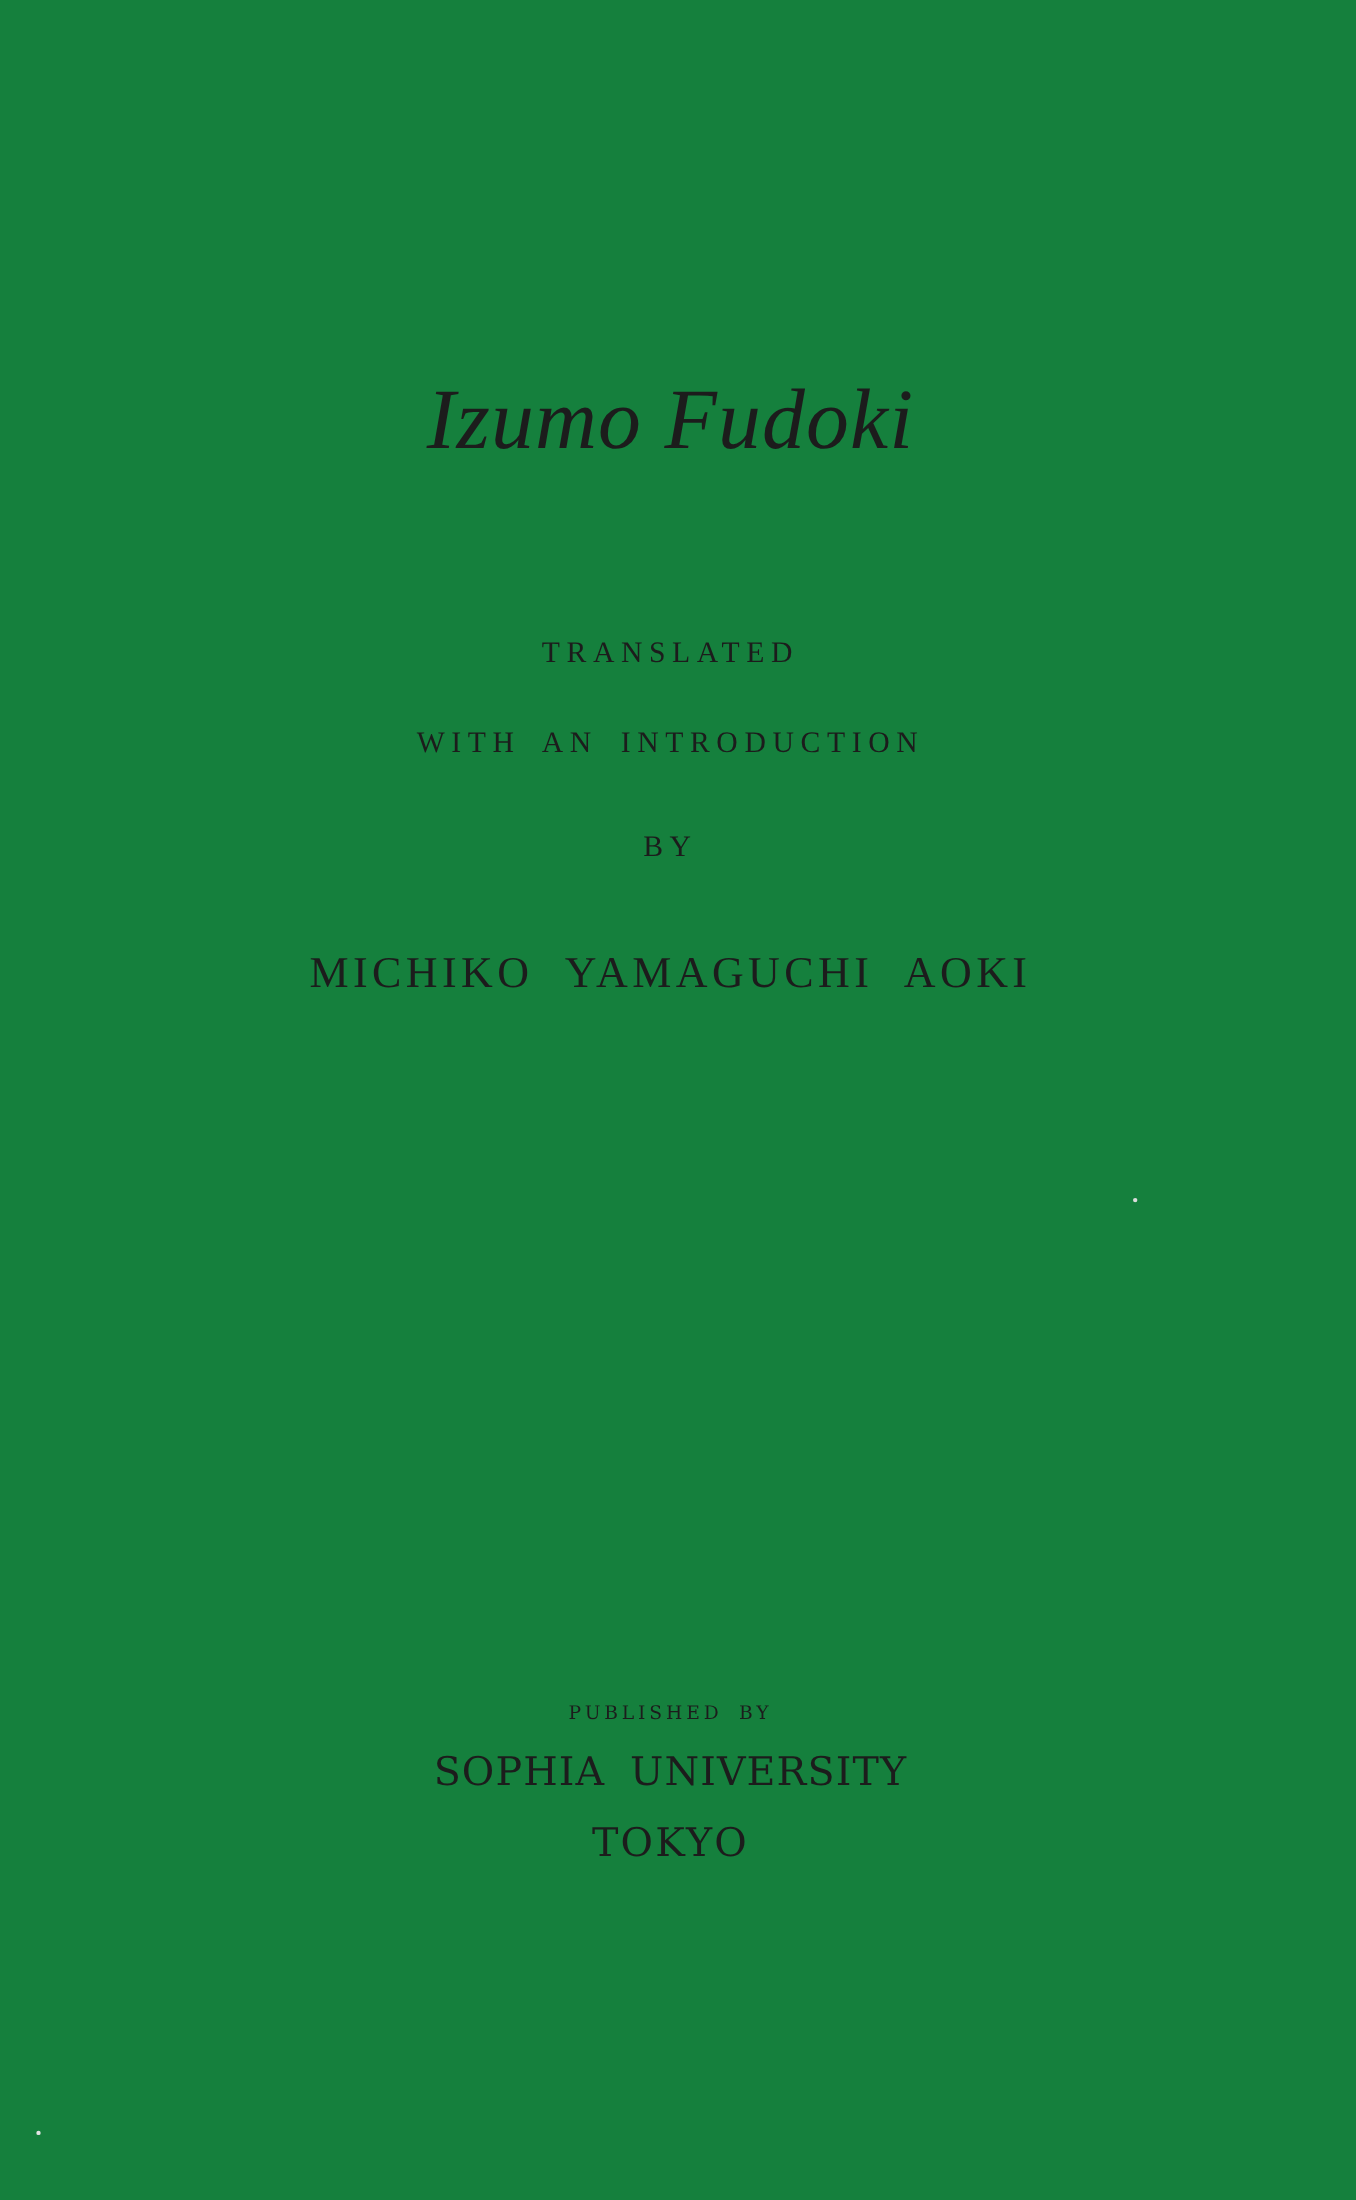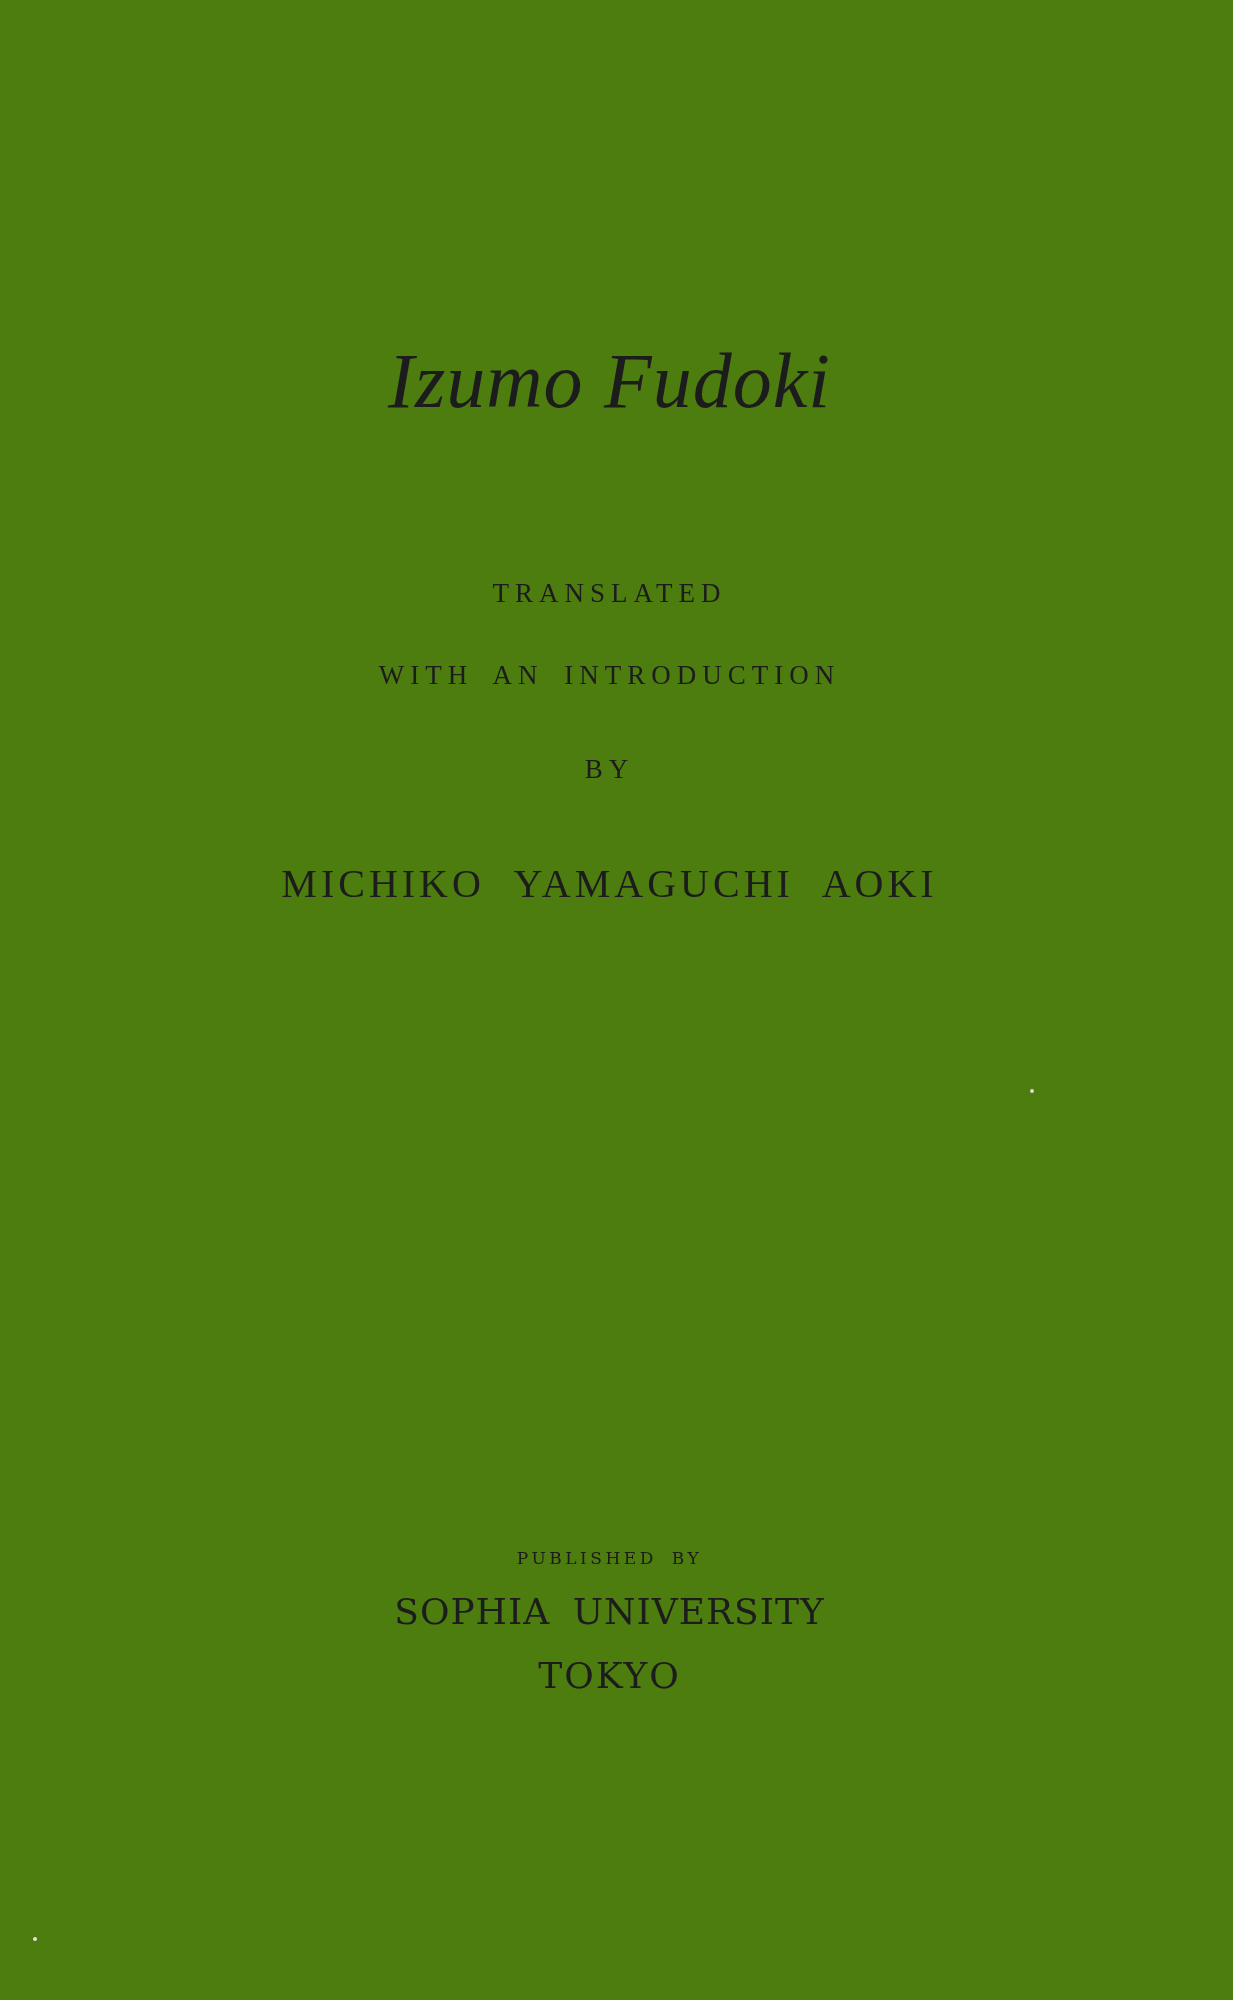--- a/index.html
+++ b/index.html
@@ -4,21 +4,21 @@
 <style>
   html, body {
     margin: 0;
     padding: 0;
     background: #ffffff;
   }
   .page {
     position: relative;
     width: 1233px;
     height: 2000px;
-    background: #4d7c0f;
+    background: #15803d;
     overflow: hidden;
     font-family: "Liberation Serif", serif;
     color: #1c1c1c;
   }
   .line {
     position: absolute;
     left: -7px;
     width: 100%;
     text-align: center;
     line-height: 1;

